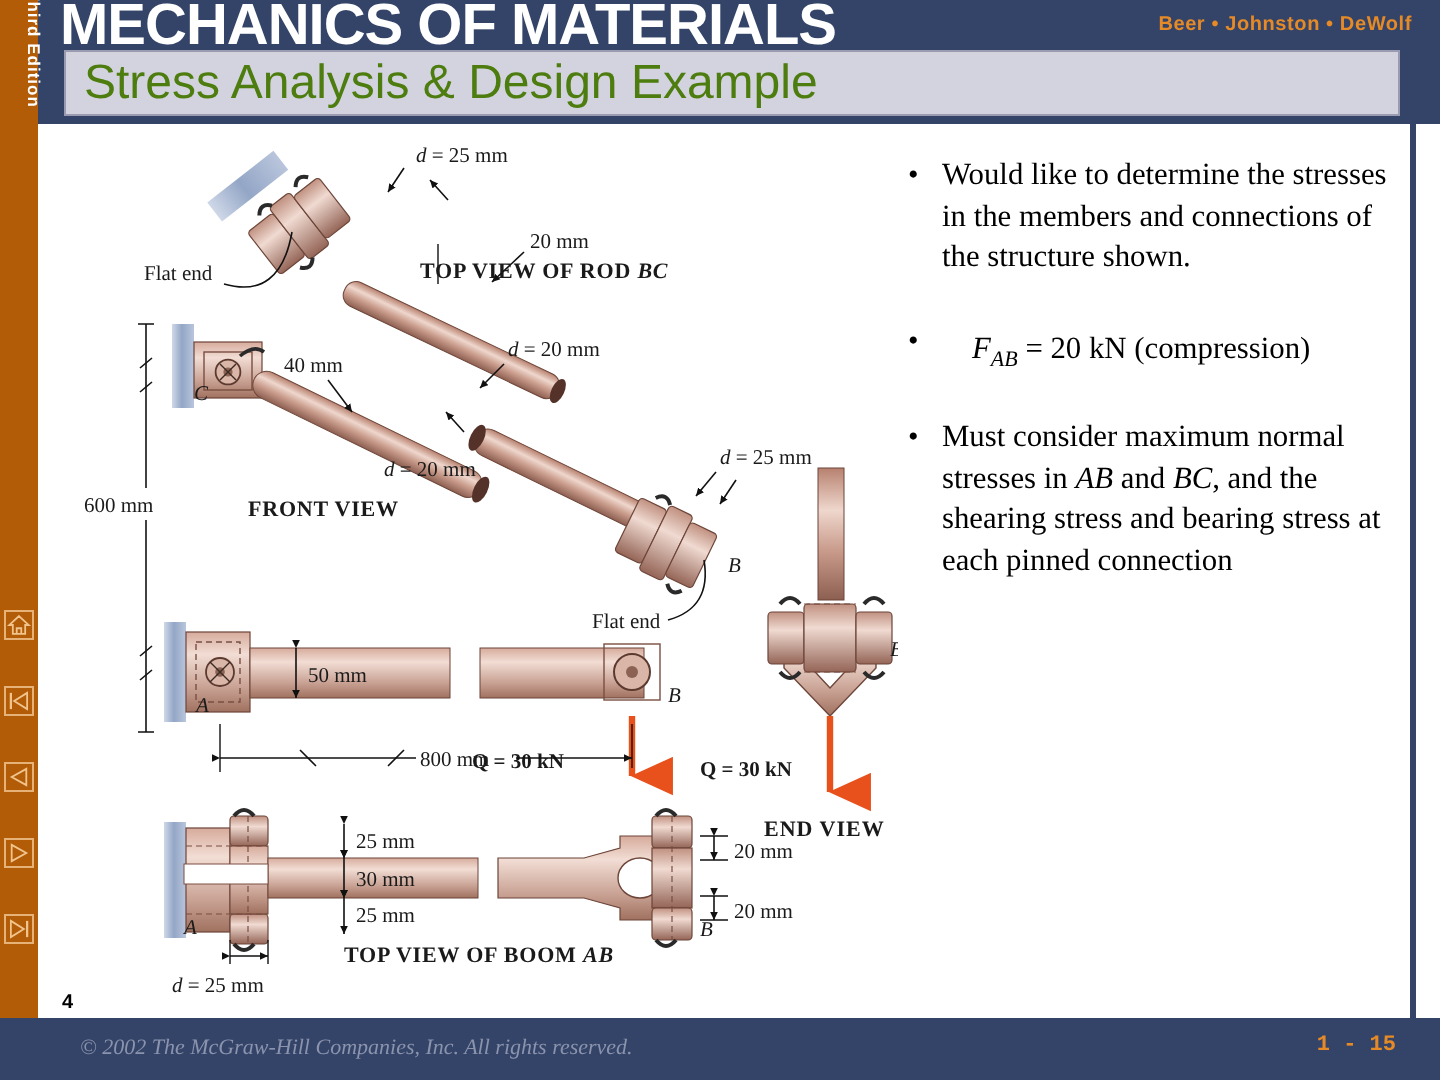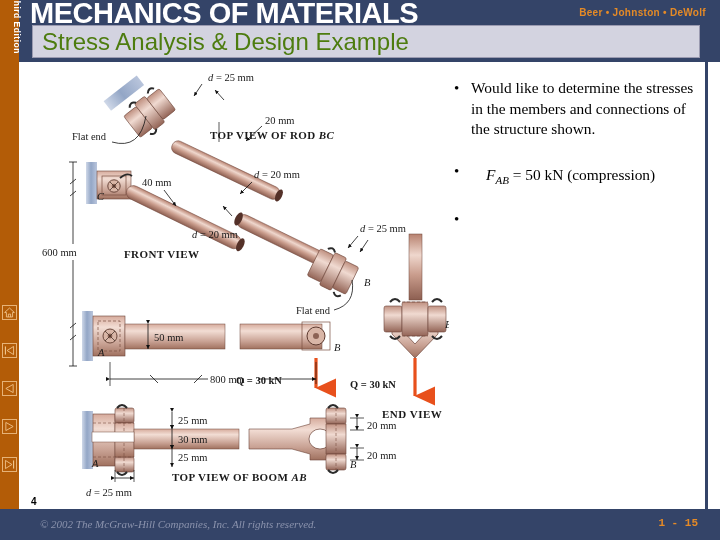--- a/index.html
+++ b/index.html
@@ -355,26 +355,27 @@
     <div class="bullet">
       <span class="dot">•</span>
       <span>Would like to determine the stresses in the members and connections of the structure shown.</span>
     </div>
 
     <div class="gap-a"></div>
 
     <div class="bullet">
       <span class="dot">•</span>
     </div>
-    <div class="eq"><i>F</i><sub>AB</sub><span> = 50 kN (compression)</span></div>
+    <div class="eq"><i>F</i><sub>AB</sub><span> = 20 kN (compression)</span></div>
 
     <div class="gap-b"></div>
 
     <div class="bullet">
       <span class="dot">•</span>
+      <span><span>Must consider maximum normal stresses in </span><i class="var">AB</i><span> and </span><i class="var">BC</i><span>, and the shearing stress and bearing stress at each pinned connection</span></span>
     </div>
 
   </div>
 
   <div class="slideno">4</div>
   <div class="footer-band"></div>
   <div class="copyright">© 2002 The McGraw-Hill Companies, Inc. All rights reserved.</div>
   <div class="pagenum">1 - 15</div>
 
 </div>

